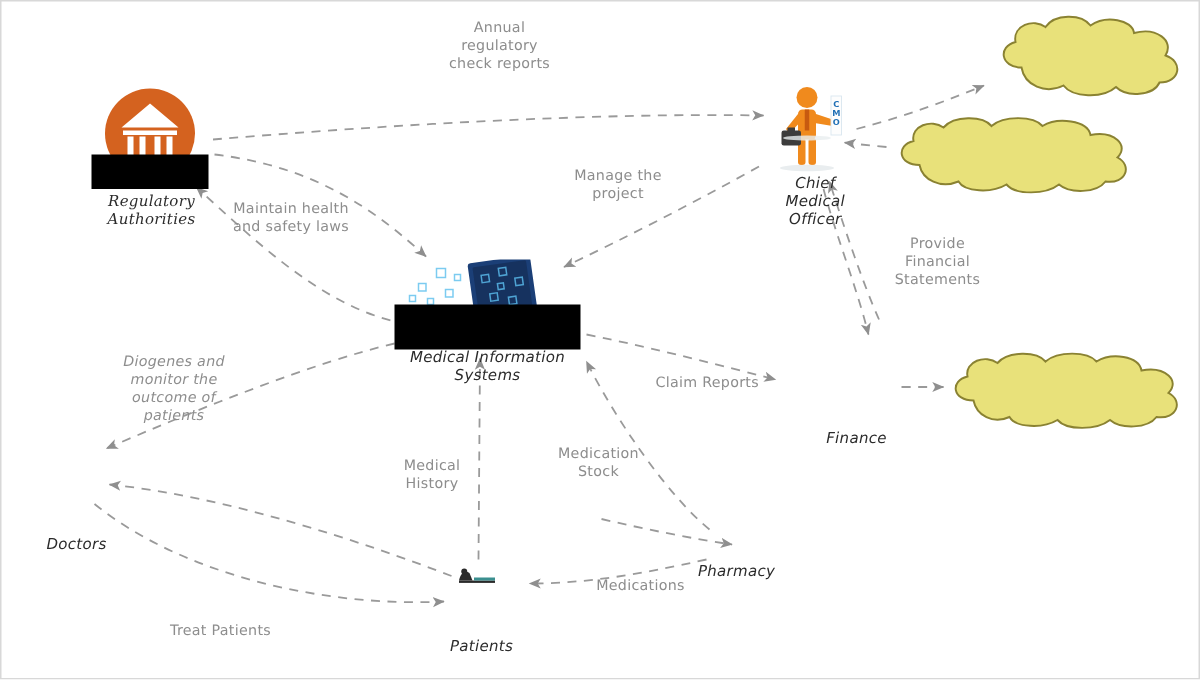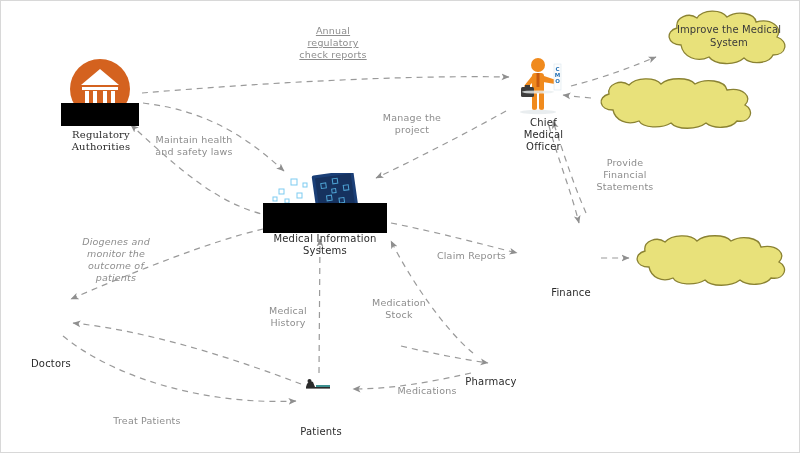--- a/index.html
+++ b/index.html
@@ -14,20 +14,21 @@
   }
   #edges{position:absolute;left:0;top:0;width:800px;height:453px;}
   .node{position:absolute;text-align:center;}
   .node-label{
     font-family:"DejaVu Sans", sans-serif;
     font-size:10px;
     color:#2b2b2b;
     line-height:12px;
     white-space:pre-line;
     letter-spacing:0.2px;
+    font-style:italic;
   }
   .edge-label{
     position:absolute;
     font-family:"DejaVu Sans", sans-serif;
     font-size:9.5px;
     color:#8d8d8d;
     line-height:12px;
     text-align:center;
     white-space:pre-line;
     letter-spacing:0.2px;
@@ -199,21 +200,21 @@
   </div>
 
   <div class="node" style="left:440px;top:375px;width:100px;">
     <div class="node-label" style="position:absolute;left:0;top:0;width:100px;">Pharmacy</div>
   </div>
 
   <div class="node" style="left:525px;top:286px;width:90px;">
     <div class="node-label" style="position:absolute;left:0;top:0;width:90px;">Finance</div>
   </div>
 
-  <div class="edge-label" style="left:262px;top:24px;width:140px;text-decoration:underline;">Annual
+  <div class="edge-label" style="left:262px;top:12px;width:140px;">Annual
 regulatory
 check reports</div>
 
   <div class="edge-label" style="left:138px;top:133px;width:110px;">Maintain health
 and safety laws</div>
 
   <div class="edge-label" style="left:366px;top:111px;width:90px;">Manage the
 project</div>
 
   <div class="edge-label" style="left:578px;top:156px;width:92px;">Provide
@@ -236,22 +237,20 @@
 
   <div class="edge-label" style="left:383px;top:384px;width:86px;">Medications</div>
 
   <div class="edge-label" style="left:96px;top:414px;width:100px;">Treat Patients</div>
 
   <svg style="position:absolute;left:658px;top:8px;" width="140" height="58" viewBox="0 0 140 58">
     <path d="M22,36 C8,36 6,22 18,19 C16,8 30,3 38,9 C44,0 62,0 68,8
              C78,1 96,4 97,13 C112,9 124,18 118,28 C130,32 128,46 114,46
              C110,55 92,56 85,49 C76,57 56,56 50,48 C38,54 24,48 22,36 Z" fill="#e8e17a" stroke="#8a8232" stroke-width="1.3"></path>
   </svg>
-  <div class="cloud-text" style="left:663px;top:22px;width:130px;">Improve the Medical
-System</div>
 
   <svg style="position:absolute;left:592px;top:76px;" width="165" height="55" viewBox="0 0 165 55">
     <path d="M20,33 C6,33 4,20 16,17 C14,7 28,2 36,8 C43,0 62,0 68,7
              C76,0 96,0 102,7 C112,1 132,3 134,13 C150,10 160,20 152,28
              C162,33 158,46 144,44 C138,52 120,52 113,46 C104,53 84,53 78,46
              C68,52 50,51 46,44 C34,49 22,43 20,33 Z" fill="#e8e17a" stroke="#8a8232" stroke-width="1.3"></path>
   </svg>
 
   <svg style="position:absolute;left:628px;top:232px;" width="160" height="58" viewBox="0 0 160 58">
     <path d="M20,34 C6,34 4,21 16,18 C14,8 28,3 36,9 C43,1 62,1 68,8

